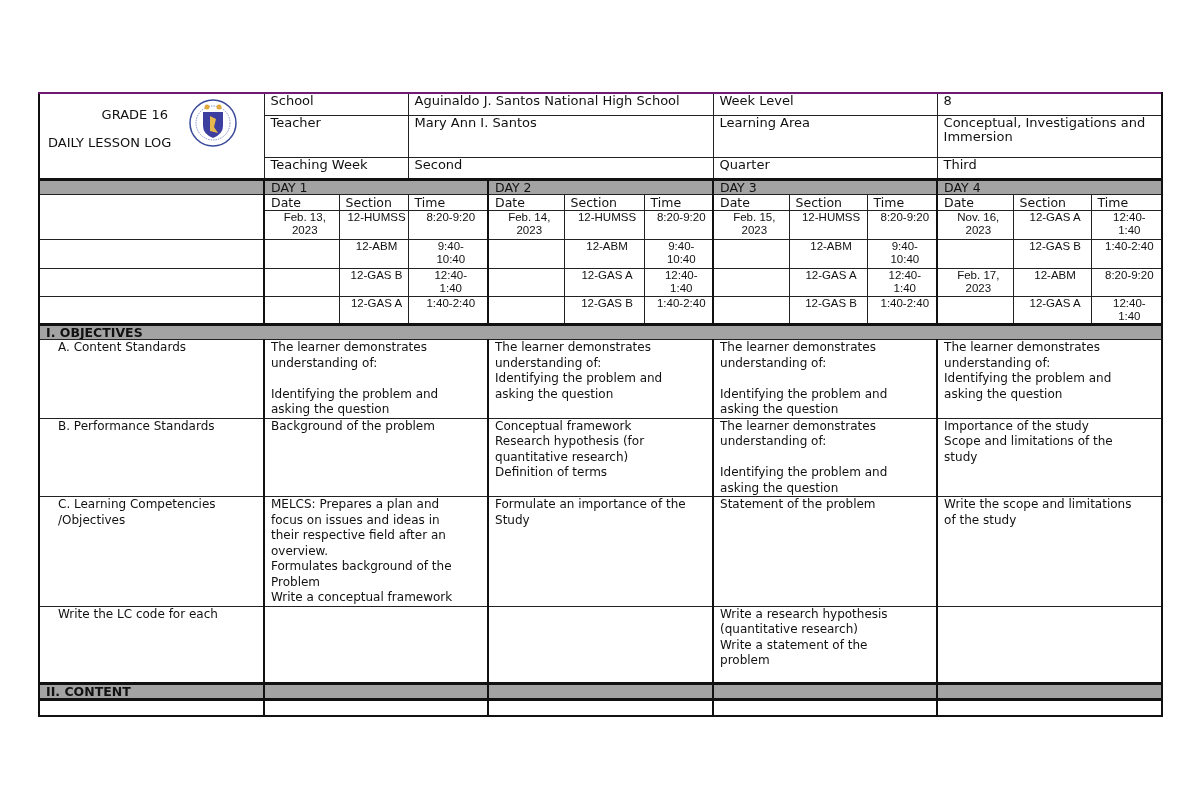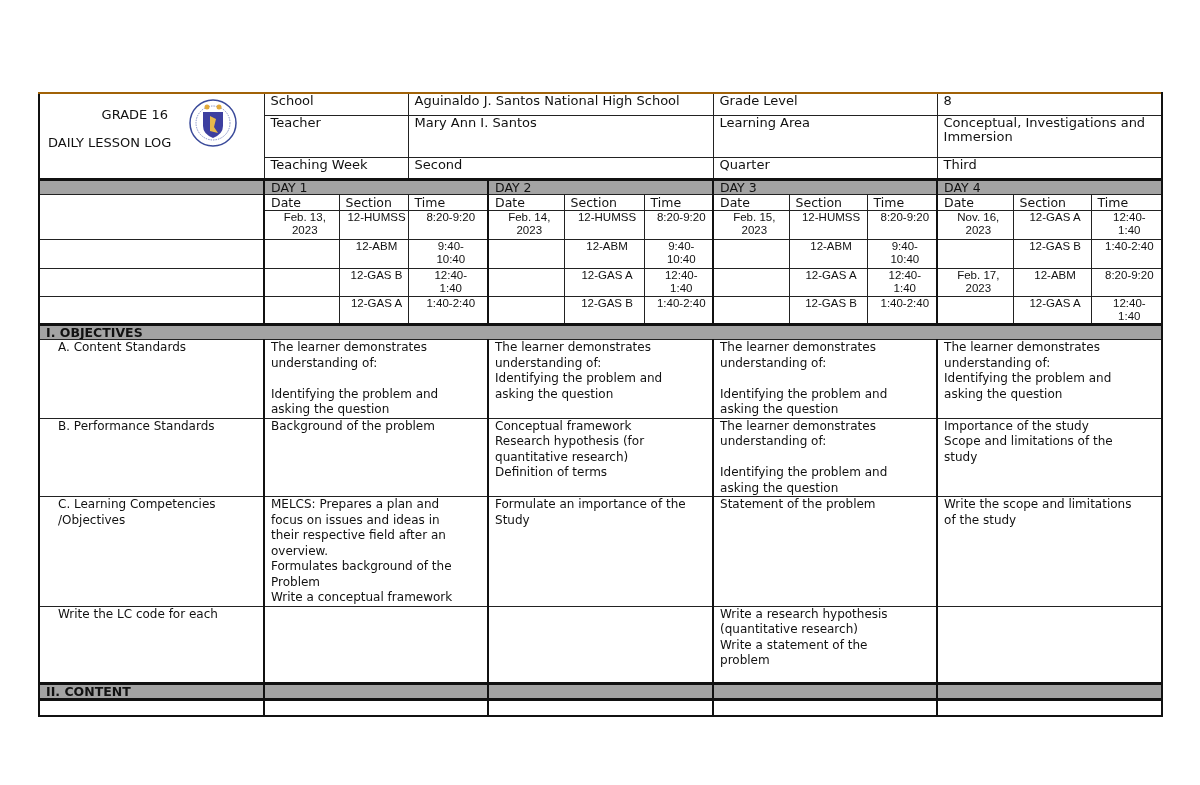--- a/index.html
+++ b/index.html
@@ -5,21 +5,21 @@
   html, body { margin: 0; padding: 0; background: #ffffff; }
   body { width: 1200px; height: 785px; position: relative; overflow: hidden;
          font-family: "DejaVu Sans", sans-serif; color: #111; }
   .page { position: absolute; left: 38px; top: 92px; width: 1123px; }
   table { border-collapse: collapse; table-layout: fixed; width: 1123px; }
   td { border: 1px solid #222; padding: 0 0 0 6px; vertical-align: top;
        font-size: 12px; line-height: 15px; white-space: pre-line; overflow: hidden; }
   .hdr td { font-size: 13px; line-height: 14px; }
   .title-cell { text-align: center; font-weight: normal; position: relative;
                 border-left: 2px solid #111; border-top: 2px solid #111; }
-  .thick-top td { border-top: 2px solid #a16207; margin-top: 28px; }
+  .thick-top td { border-top: 2px solid #701a75; margin-top: 28px; }
   .thick-left { border-left: 2px solid #111 !important; }
   .thick-right { border-right: 2px solid #111 !important; }
   .orange td { background: #a3a3a3; height: 13px; font-size: 12.5px; line-height: 13px;
                border-top: 3px solid #111; }
   .orange.sec td { font-weight: bold; }
   .sub td { font-size: 12.5px; }
   .sched td { font-family: "Liberation Sans", sans-serif; font-size: 11.5px; line-height: 13px; text-align: center; }
   .obj td { font-size: 12px; line-height: 15.5px; }
   .indent { padding-left: 18px; }
   .logo { position: absolute; left: 148px; top: 4px; width: 50px; height: 50px; }
@@ -55,21 +55,21 @@
         <circle cx="25" cy="25" r="23" fill="#fff" stroke="#3a4a9a" stroke-width="1.5"></circle>
         <circle cx="25" cy="25" r="17" fill="none" stroke="#6a78b8" stroke-width="0.8" stroke-dasharray="1.5 1"></circle>
         <path d="M15 14 h20 v14 q0 8 -10 12 q-10 -4 -10 -12 z" fill="#3d3fa0"></path>
         <path d="M22 18 l6 3 l-2 8 l4 6 l-8 -2 z" fill="#e7b94a"></path>
         <circle cx="19" cy="9" r="2.5" fill="#e2a93a"></circle>
         <circle cx="31" cy="9" r="2.5" fill="#e2a93a"></circle>
       </svg>
     </td>
     <td colspan="2">School</td>
     <td colspan="4">Aguinaldo J. Santos National High School</td>
-    <td colspan="3">Grade Level</td>
+    <td colspan="3">Week Level</td>
     <td colspan="3" class="thick-right">8</td>
   </tr>
   <tr class="hdr" style="height:30px">
     <td colspan="2">Teacher</td>
     <td colspan="4">Mary Ann I. Santos</td>
     <td colspan="3">Learning Area</td>
     <td colspan="3" class="thick-right">Conceptual, Investigations and Immersion</td>
   </tr>
   <tr class="hdr" style="height:16px">
     <td colspan="2">Teaching Week</td>

